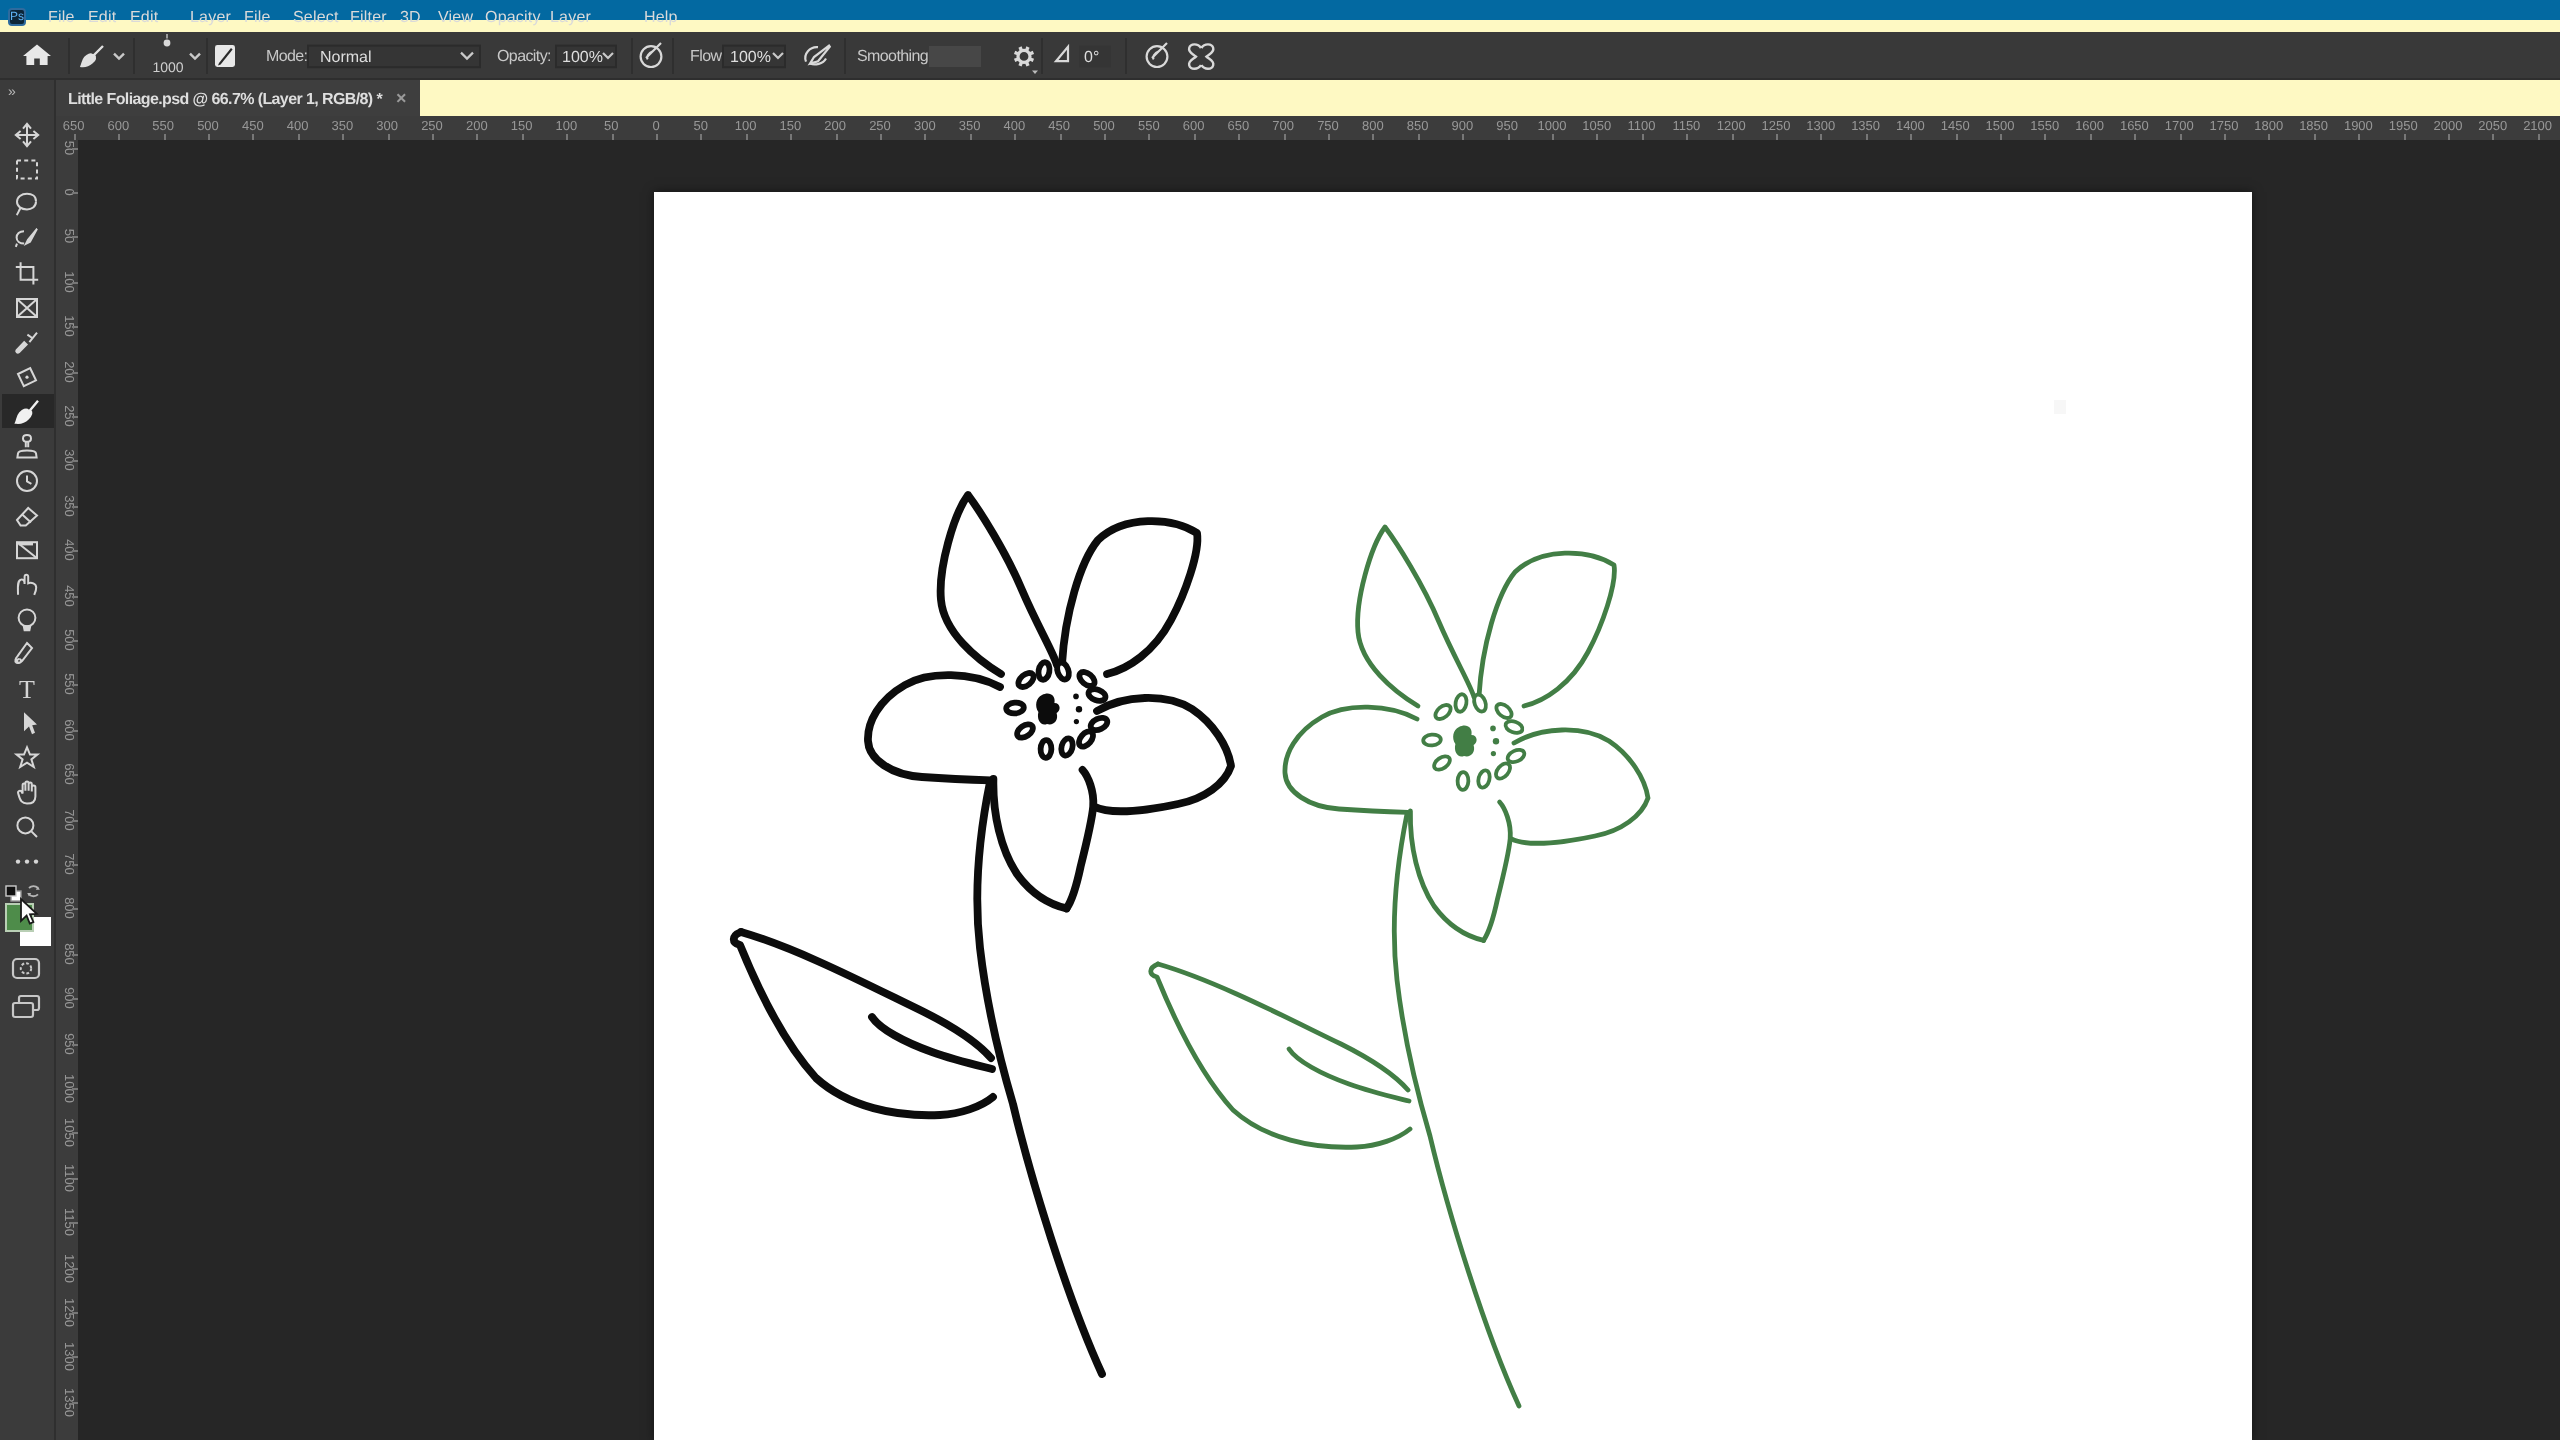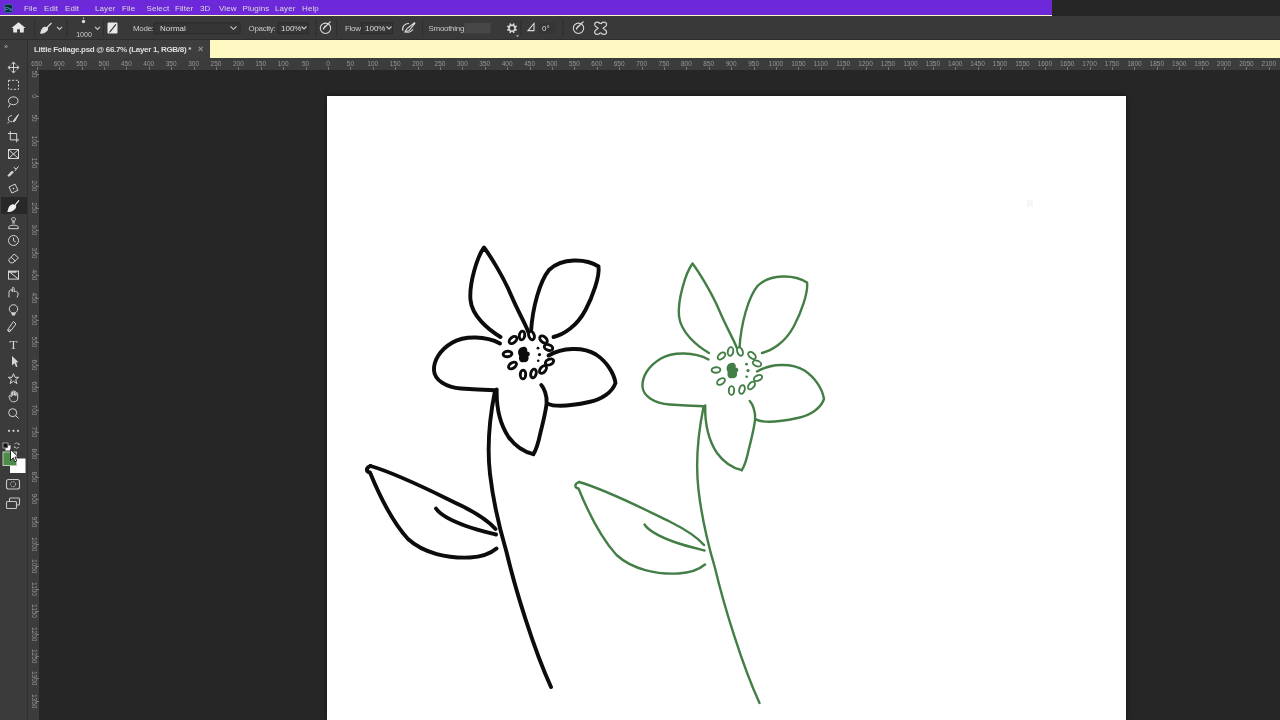--- a/index.html
+++ b/index.html
@@ -1,16 +1,16 @@
 <!DOCTYPE html>
 <html><head><meta charset="utf-8"><style>
 * {margin:0;padding:0;box-sizing:border-box}
 html,body {width:1280px;height:720px;overflow:hidden;background:#262626;font-family:"Liberation Sans",sans-serif;}
 .abs {position:absolute}
-#menubar {position:absolute;left:0;top:0;width:1052px;height:16px;background:#6d28d9;border-bottom:1px solid #fef9c3}
+#menubar {position:absolute;left:0;top:0;width:1280px;height:16px;background:#0369a1;border-bottom:6px solid #fef9c3}
 .mi {position:absolute;top:3.5px;font-size:8px;color:#dadada;letter-spacing:0.1px}
 #opts {position:absolute;left:0;top:16px;width:1280px;height:24px;background:#393939;border-bottom:1px solid #2e2e2e}
 #tabrow {position:absolute;left:28px;top:40px;width:1252px;height:18px;background:#fef9c3}
 #tab {position:absolute;left:0;top:0;width:182px;height:18px;background:#3e3e3e;color:#dedede;font-size:8px;font-weight:bold;line-height:18px;padding-left:6px;letter-spacing:-0.3px;white-space:nowrap}
 #tab .x {color:#9a9a9a;margin-left:5px;font-size:9px}
 #toolcol {position:absolute;left:0;top:40px;width:28px;height:680px;background:#3b3b3b;border-right:1px solid #2f2f2f}
 #selwell {position:absolute;left:1px;top:157.4px;width:26px;height:17px;background:#282828}
 #chev {position:absolute;left:4px;top:3px;color:#b5b5b5;font-size:7px;letter-spacing:-1px}
 #hruler {position:absolute;left:28px;top:58px;width:1252px;height:12px;background:#3c3c3c;overflow:hidden}
 .hl {position:absolute;top:2px;font-size:6.5px;color:#979797;transform:translateX(-50%)}
@@ -30,23 +30,23 @@
  <div id="pslogo">Ps</div>
  <span class="mi" style="left:24px">File</span>
 <span class="mi" style="left:44px">Edit</span>
 <span class="mi" style="left:65px">Edit</span>
 <span class="mi" style="left:95px">Layer</span>
 <span class="mi" style="left:122px">File</span>
 <span class="mi" style="left:146.5px">Select</span>
 <span class="mi" style="left:175px">Filter</span>
 <span class="mi" style="left:200px">3D</span>
 <span class="mi" style="left:219px">View</span>
-<span class="mi" style="left:242.5px">Plugins</span>
+<span class="mi" style="left:242.5px">Opacity</span>
 <span class="mi" style="left:275px">Layer</span>
-<span class="mi" style="left:302px">Help</span>
+<span class="mi" style="left:322px">Help</span>
 </div>
 <div id="opts"></div>
 
 <svg class="abs" style="left:0;top:16px" width="640" height="24" viewBox="0 0 640 24">
  <g stroke="#2f2f2f">
       <path d="M34.5,3 V21 M67,3 V21 M103.5,3 V21 M316,3 V21 M336.5,3 V21 M422.5,3 V21 M521,3 V21 M563,3 V21"></path>
     </g>
  <g fill="#e8e8e8" stroke="none">
   <path d="M18.5,6.2 L25.5,12 L23.8,12 L23.8,16.5 L19.9,16.5 L19.9,13.2 L17.1,13.2 L17.1,16.5 L13.2,16.5 L13.2,12 L11.5,12 Z"></path>
  </g>

